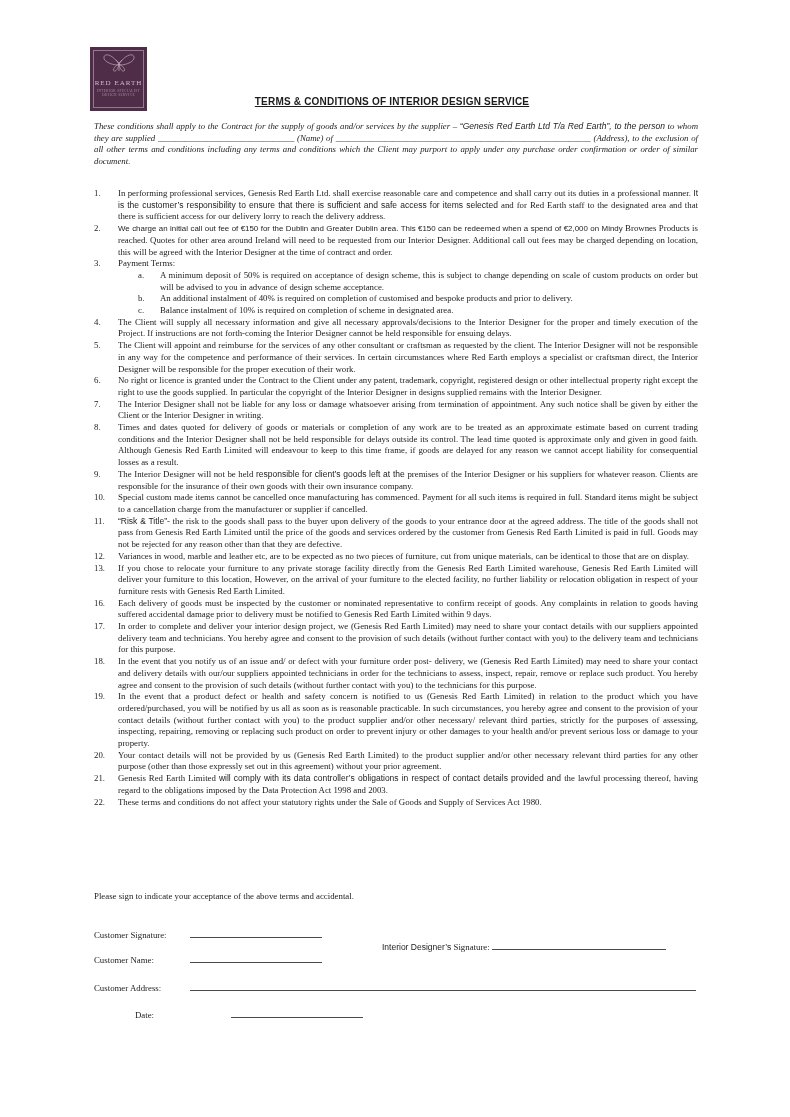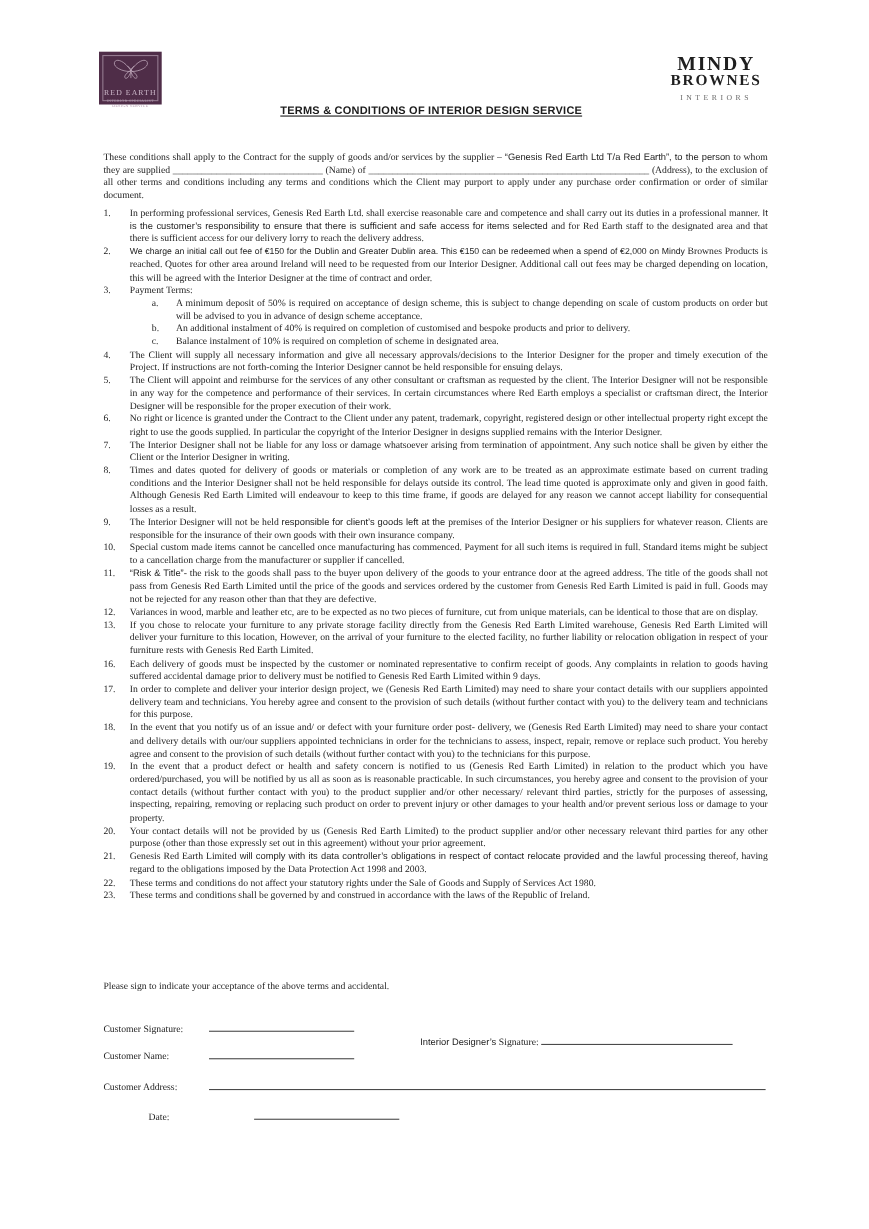--- a/index.html
+++ b/index.html
@@ -2,38 +2,38 @@
 <html><head>
 <meta charset="utf-8">
 <style>
   html,body{margin:0;padding:0;background:#ffffff;}
   .page{
     position:relative;width:790px;height:1117px;background:#ffffff;
     font-family:"Liberation Serif",serif;color:#1c1c1c;overflow:hidden;
   }
   
   .logo-left{
-    position:absolute;left:90px;top:47px;width:57px;height:48px;
+    position:absolute;left:90px;top:47px;width:57px;height:64px;
     background:#4f2d48;text-align:center;
   }
   .logo-left .inner{position:absolute;inset:3px;border:1px solid rgba(205,185,202,.55);pointer-events:none;}
   .logo-left svg{margin-top:5px;}
   .logo-brand{font-size:7px;letter-spacing:1px;color:#cdb9ca;line-height:8px;margin-top:1px;}
   .logo-tagline{font-size:3.4px;letter-spacing:.4px;color:#a98ba3;line-height:4.2px;margin-top:2px;}
   .logo-right{position:absolute;left:593px;top:50px;width:116px;text-align:center;color:#1f1f1f;}
   .logo-right .l1{font-size:18px;font-weight:bold;letter-spacing:1.5px;line-height:17px;}
   .logo-right .l2{font-size:14px;font-weight:bold;letter-spacing:1.6px;line-height:14px;}
   .logo-right .l3{font-size:7px;letter-spacing:3.2px;color:#6a6a6a;line-height:10px;margin-top:3px;}
   .doc-title{
     position:absolute;top:96px;left:0;width:784px;text-align:center;
     font-family:"Liberation Sans",sans-serif;font-weight:bold;font-size:10px;
     text-decoration:underline;letter-spacing:.2px;
   }
   
-  .intro{position:absolute;top:137px;left:94px;width:604px;font-size:8.8px;line-height:11.7px;text-align:justify;margin:0;}
+  .intro{position:absolute;top:121px;left:94px;width:604px;font-size:8.8px;line-height:11.7px;text-align:justify;margin:0;font-style:italic;}
   .f-serif{font-family:"Liberation Serif",serif;}
   .f-sans{font-family:"Liberation Sans",sans-serif;font-size:8.5px;}
   .f-sans2{font-family:"Liberation Sans",sans-serif;font-size:7.9px;}
   .terms{position:absolute;top:188px;left:94px;width:604px;font-size:8.8px;line-height:11.7px;}
   .term{display:flex;align-items:flex-start;}
   .term .num{flex:0 0 24px;}
   .term .body{flex:1;text-align:justify;}
   .term.sub{margin-left:44px;}
   .term.sub .num{flex:0 0 22px;}
   
@@ -69,25 +69,20 @@
         <line x1="17" y1="11" x2="20" y2="8"></line>
       </g>
     </svg>
     <div class="logo-brand">RED EARTH</div>
     <div class="logo-tagline">
       <div>INTERIOR SPECIALIST</div>
       <div>DESIGN SERVICE</div>
     </div>
   </div>
 
-  <div class="logo-right">
-    <div class="l1">MINDY</div>
-    <div class="l2">BROWNES</div>
-    <div class="l3">INTERIORS</div>
-  </div>
 
   <div class="doc-title">TERMS &amp; CONDITIONS OF INTERIOR DESIGN SERVICE</div>
 
   <p class="intro" id="intro"><span class="f-serif">These conditions shall apply to the Contract for the supply of goods and/or services by the supplier – </span><span class="f-sans">“Genesis Red Earth Ltd T/a Red Earth”, to the person</span><span class="f-serif"> to whom they are supplied </span><span class="f-serif">_______________________________</span><span class="f-serif"> (Name) of </span><span class="f-serif">__________________________________________________________</span><span class="f-serif"> (Address), to the exclusion of all other terms and conditions including any terms and conditions which the Client may purport to apply under any purchase order confirmation or order of similar document.</span></p>
 
   <div class="terms" id="terms-list">
       <div class="term">
         <div class="num">1.</div>
         <div class="body"><span class="f-serif">In performing professional services, Genesis Red Earth Ltd. shall exercise reasonable care and competence and shall carry out its duties in a professional manner. </span><span class="f-sans">It is the customer’s responsibility to ensure that there is sufficient and safe access for items selected </span><span class="f-serif">and for Red Earth staff to the designated area and that there is sufficient access for our delivery lorry to reach the delivery address.</span></div>
       </div>
@@ -166,29 +161,25 @@
       <div class="term">
         <div class="num">19.</div>
         <div class="body"><span class="f-serif">In the event that a product defect or health and safety concern is notified to us (Genesis Red Earth Limited) in relation to the product which you have ordered/purchased, you will be notified by us all as soon as is reasonable practicable. In such circumstances, you hereby agree and consent to the provision of your contact details (without further contact with you) to the product supplier and/or other necessary/ relevant third parties, strictly for the purposes of assessing, inspecting, repairing, removing or replacing such product on order to prevent injury or other damages to your health and/or prevent serious loss or damage to your property.</span></div>
       </div>
       <div class="term">
         <div class="num">20.</div>
         <div class="body"><span class="f-serif">Your contact details will not be provided by us (Genesis Red Earth Limited) to the product supplier and/or other necessary relevant third parties for any other purpose (other than those expressly set out in this agreement) without your prior agreement.</span></div>
       </div>
       <div class="term">
         <div class="num">21.</div>
-        <div class="body"><span class="f-serif">Genesis Red Earth Limited </span><span class="f-sans">will comply with its data controller’s obligations in respect of contact relocate provided and </span><span class="f-serif">the lawful processing thereof, having regard to the obligations imposed by the Data Protection Act 1998 and 2003.</span></div>
+        <div class="body"><span class="f-serif">Genesis Red Earth Limited </span><span class="f-sans">will comply with its data controller’s obligations in respect of contact details provided and </span><span class="f-serif">the lawful processing thereof, having regard to the obligations imposed by the Data Protection Act 1998 and 2003.</span></div>
       </div>
       <div class="term">
         <div class="num">22.</div>
         <div class="body"><span class="f-serif">These terms and conditions do not affect your statutory rights under the Sale of Goods and Supply of Services Act 1980.</span></div>
-      </div>
-      <div class="term">
-        <div class="num">23.</div>
-        <div class="body"><span class="f-serif">These terms and conditions shall be governed by and construed in accordance with the laws of the Republic of Ireland.</span></div>
       </div>
     </div>
 
   <div class="sig-section">
     <p class="sign-instruction">Please sign to indicate your acceptance of the above terms and accidental.</p>
 
     <div class="sig-row r1">
       <span class="sig-label">Customer Signature:</span><span class="sig-line w-short"></span>
       <span class="designer-wrap"><span><span class="f-sans">Interior Designer’s </span><span class="f-serif">Signature:</span></span> <span class="sig-line w-designer"></span></span>
     </div>

